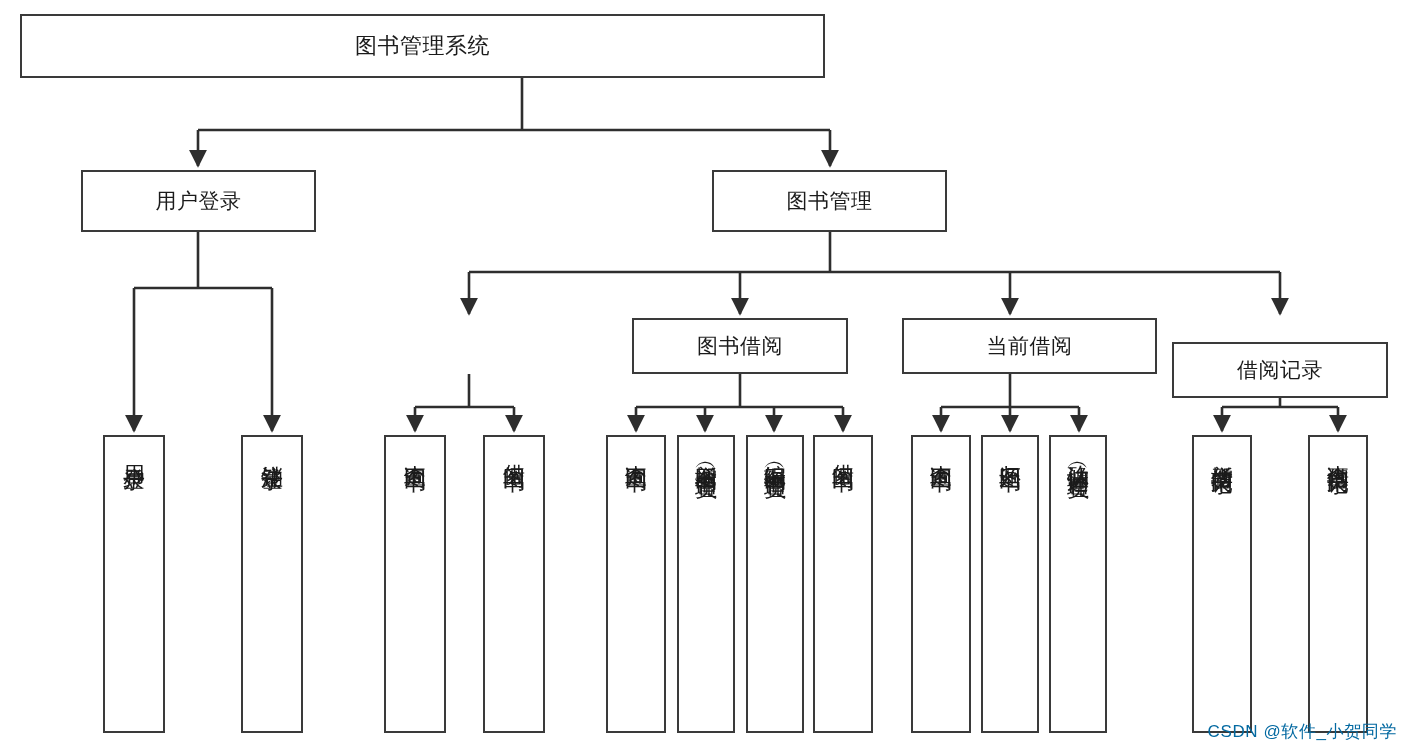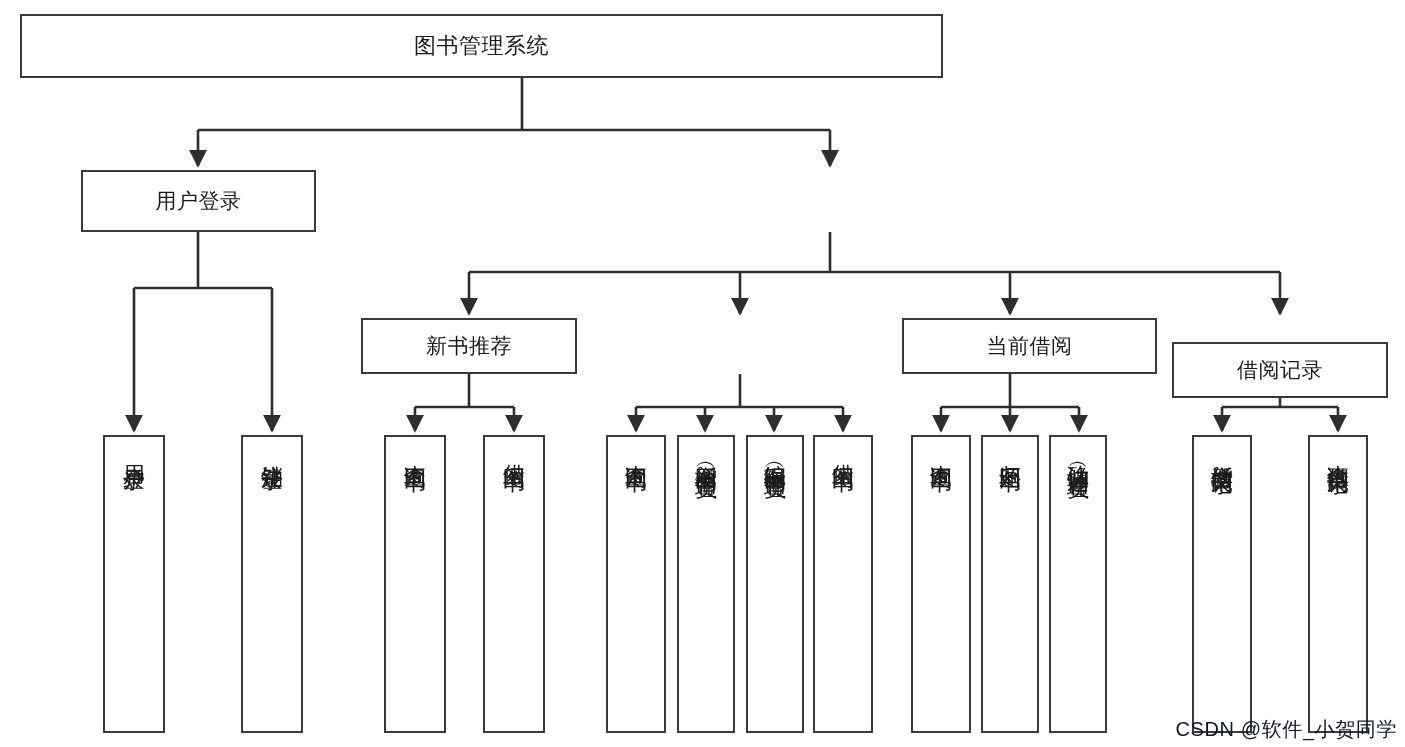--- a/index.html
+++ b/index.html
@@ -63,22 +63,22 @@
     white-space: nowrap;
     max-height: 278px;
   }
   .node.vert.tall .label {
     max-height: 286px;
   }
   .watermark {
     position: absolute;
     right: 8px;
     bottom: 4px;
-    font-size: 20px;
-    color: #0f172a;
+    font-size: 17px;
+    color: #0369a1;
     letter-spacing: 0.6px;
     white-space: nowrap;
     user-select: none;
   }
 </style>
 </head>
 <body>
 
 <div id="canvas">
 
@@ -126,30 +126,33 @@
       <path d="M 1079 407 L 1079 431" marker-end="url(#arrow)"></path>
 
       <path d="M 1280 374 L 1280 407"></path>
       <path d="M 1222 407 L 1338 407"></path>
       <path d="M 1222 407 L 1222 431" marker-end="url(#arrow)"></path>
       <path d="M 1338 407 L 1338 431" marker-end="url(#arrow)"></path>
 
     </g>
   </svg>
 
-  <div class="node horiz root" style="left:20px; top:14px; width:923px; height:64px;">
+  <div class="node horiz root" style="left:20px; top:14px; width:805px; height:64px;">
     <span class="label">图书管理系统</span>
   </div>
 
   <div class="node horiz" style="left:81px; top:170px; width:235px; height:62px;">
     <span class="label">用户登录</span>
   </div>
-
-  <div class="node horiz" style="left:361px; top:318px; width:216px; height:56px;">
-    <span class="label">新书推荐</span>
+  <div class="node horiz" style="left:712px; top:170px; width:235px; height:62px;">
+    <span class="label">图书管理</span>
+  </div>
+
+  <div class="node horiz" style="left:632px; top:318px; width:216px; height:56px;">
+    <span class="label">图书借阅</span>
   </div>
   <div class="node horiz" style="left:902px; top:318px; width:255px; height:56px;">
     <span class="label">当前借阅</span>
   </div>
   <div class="node horiz" style="left:1172px; top:318px; width:216px; height:56px;margin-top:24px;">
     <span class="label">借阅记录</span>
   </div>
 
   <div class="node vert" style="left:103px; top:435px; width:62px; height:298px;">
     <span class="label">用户登录</span>

